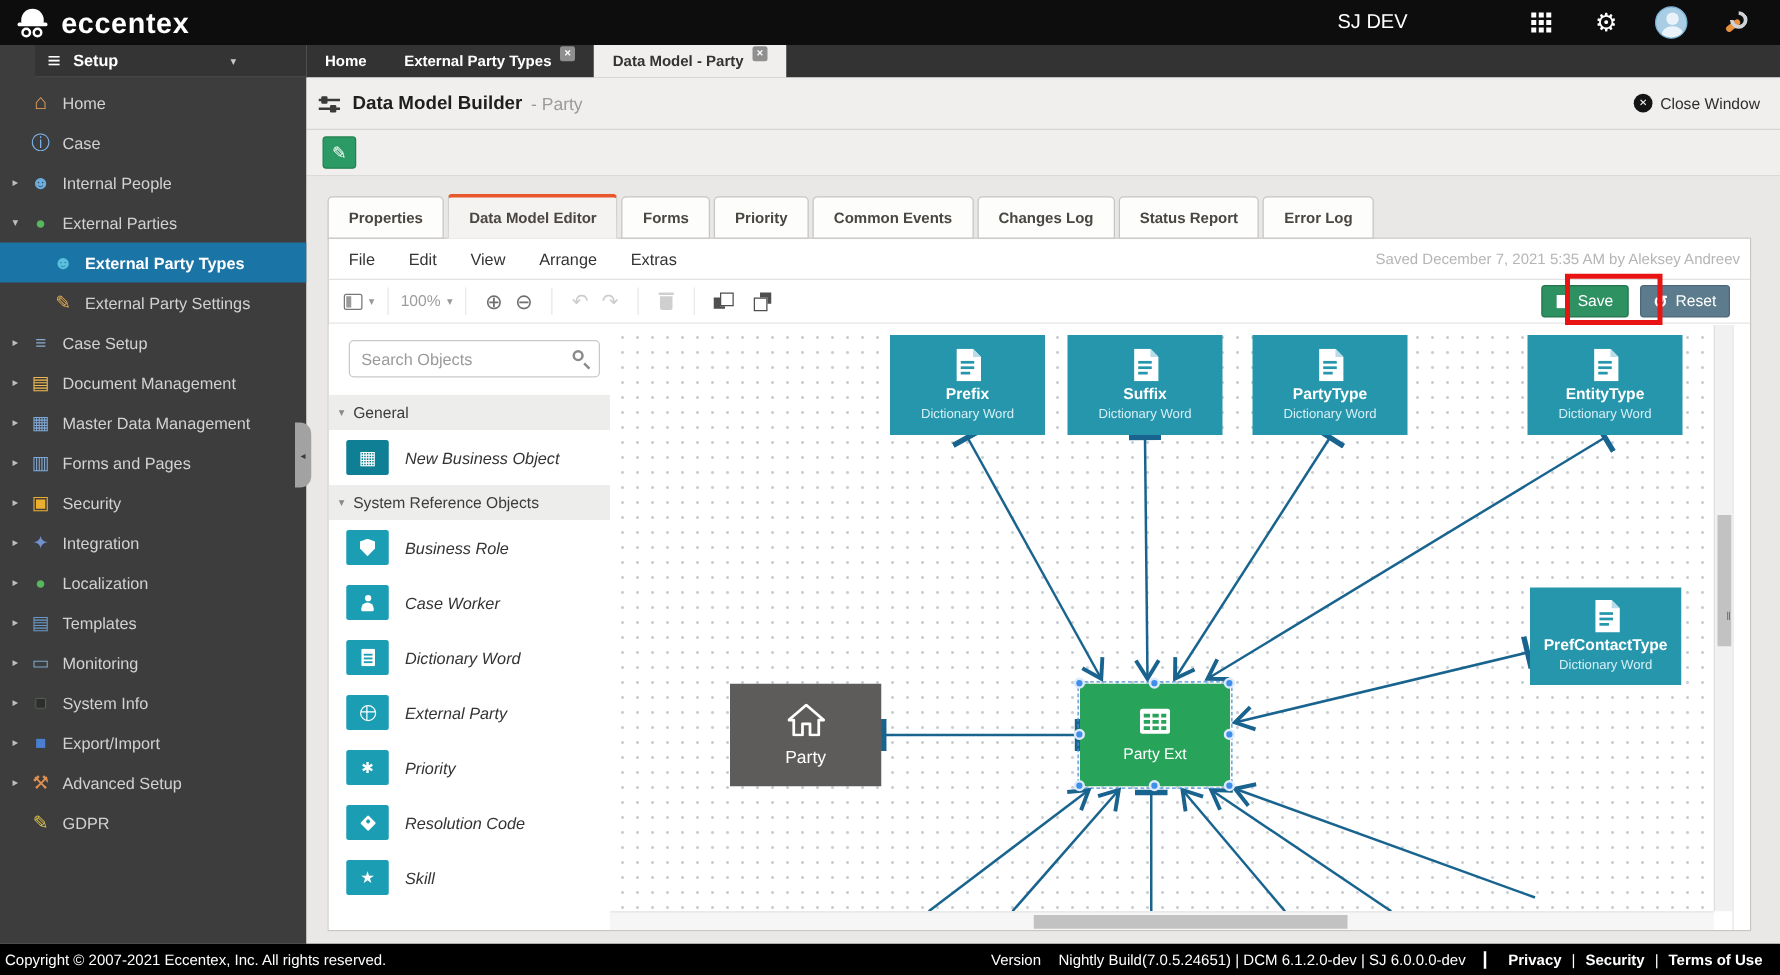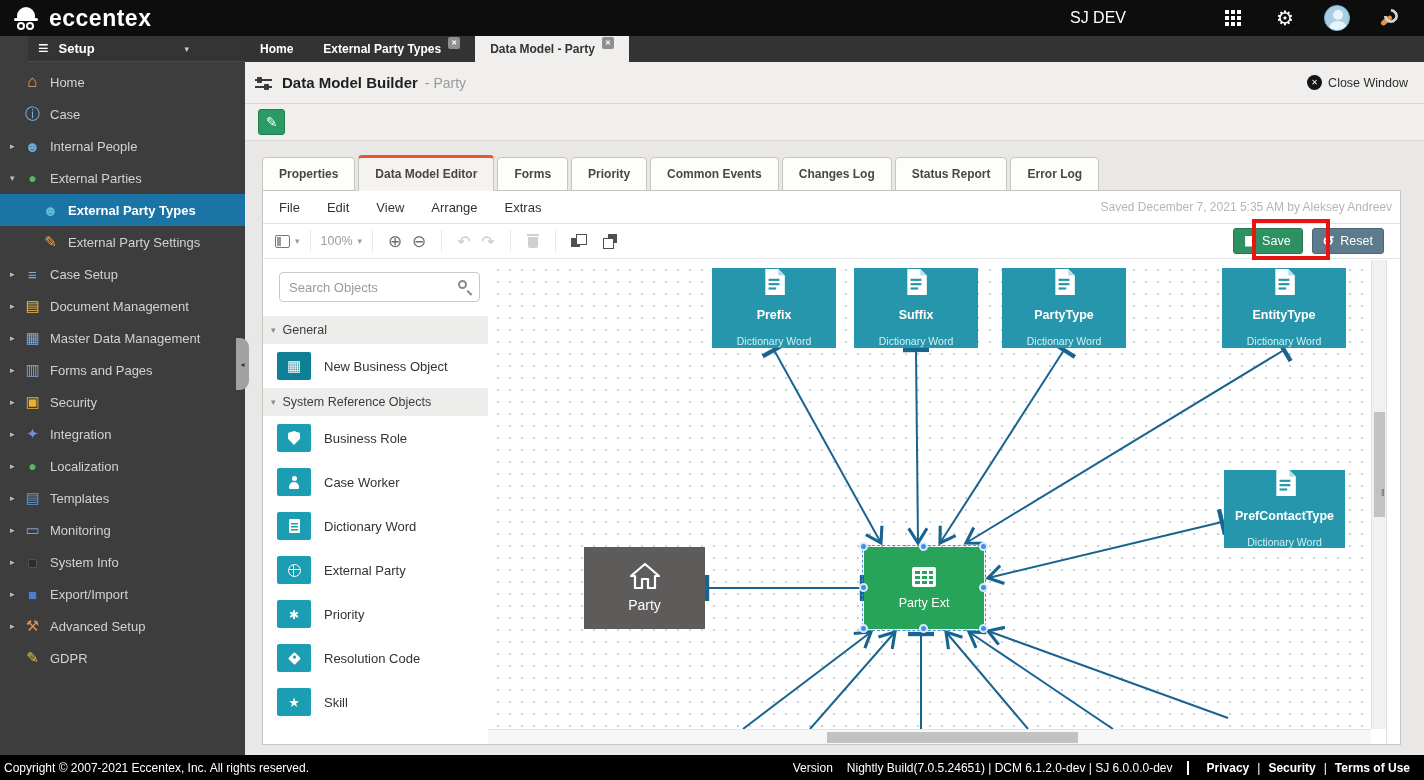--- a/index.html
+++ b/index.html
@@ -143,21 +143,21 @@
   .searchwrap { margin:12px 12px 14px 16px; position:relative; }
   .searchwrap input { width:201px; height:30px; border:1px solid #c9c9c9; border-radius:4px; padding:0 28px 0 9px; font-size:13px; color:#444; font-family:"Liberation Sans",sans-serif; outline:none; }
   .searchwrap input::placeholder { color:#9a9a9a; }
   .mag { position:absolute; right:9px; top:8px; width:9px; height:9px; border:2px solid #8a8a8a; border-radius:50%; }
   .mag::after { content:""; position:absolute; left:8px; top:8px; width:6px; height:2px; background:#8a8a8a; transform:rotate(45deg); transform-origin:0 0; }
   .osec { height:28px; background:#ededec; display:flex; align-items:center; font-size:12.5px; color:#3c3c3c; padding-left:8px; gap:7px; cursor:pointer; }
   .osec .sc { font-size:9px; color:#8a8a8a; }
   .oitem { display:flex; align-items:center; gap:13px; padding:8px 0 8px 14px; cursor:pointer; }
   .chip { width:34px; height:28px; border-radius:2px; background:#1b9eb4; display:flex; align-items:center; justify-content:center; position:relative; flex:0 0 34px; }
   .chip.dark { background:#0e7f95; }
-  .oitem .olabel { font-size:13px; color:#333; }
+  .oitem .olabel { font-size:13px; color:#333;font-style:italic; }
   .ci-grid::before { content:"▦"; color:#fff; font-size:15px; }
   .ci-shield { width:12px; height:14px; background:#fff; clip-path:polygon(50% 0,100% 15%,100% 55%,50% 100%,0 55%,0 15%); }
   .ci-person { position:relative; width:12px; height:13px; }
   .ci-person::before { content:""; position:absolute; left:3.5px; top:0; width:5px; height:5px; border-radius:50%; background:#fff; }
   .ci-person::after { content:""; position:absolute; left:1px; top:6px; width:10px; height:7px; border-radius:5px 5px 1px 1px; background:#fff; }
   .ci-doc { width:11px; height:14px; background:#fff; border-radius:1px;
     background-image:linear-gradient(#1b9eb4,#1b9eb4),linear-gradient(#1b9eb4,#1b9eb4),linear-gradient(#1b9eb4,#1b9eb4);
     background-size:7px 1.5px,7px 1.5px,7px 1.5px; background-position:2px 4px,2px 7px,2px 10px; background-repeat:no-repeat; }
   .ci-globe { width:13px; height:13px; border:1.5px solid #fff; border-radius:50%; position:relative; }
   .ci-globe::before { content:""; position:absolute; left:0; right:0; top:4px; height:1.5px; background:#fff; }
@@ -165,21 +165,21 @@
   .ci-ast::before { content:"✱"; color:#fff; font-size:12px; }
   .ci-tag { width:9px; height:9px; background:#fff; border-radius:1px; transform:rotate(45deg); position:relative; }
   .ci-tag::before { content:""; position:absolute; left:2px; top:2px; width:2.5px; height:2.5px; border-radius:50%; background:#1b9eb4; }
   .ci-star::before { content:"★"; color:#fff; font-size:13px; }
 
   
   .canvas { position:relative; width:899px; height:484px; background:#fff; overflow:hidden; }
   .gridbg { position:absolute; left:0; top:0; width:883px; height:469px;
     background-image:radial-gradient(circle,#c9ced3 1px,transparent 1.3px); background-size:12px 12px; background-position:4px 4px; }
   .conn-svg { position:absolute; left:0; top:0; width:883px; height:469px; }
-  .node { position:absolute; display:flex; flex-direction:column; align-items:center; justify-content:center; gap:13px; color:#fff; cursor:move; }
+  .node { position:absolute; display:flex; flex-direction:column; align-items:center; justify-content:center; gap:3px; color:#fff; cursor:move; }
   .node .ntitle { font-size:12.5px; font-weight:bold; }
   .node .nsub { font-size:10.5px; color:#d6eef5; }
   .node.teal { background:#2596ab; }
   .node.gray { background:#5e5b5b; }
   .node.green { background:#27a35a; }
   .sel-outline { position:absolute; inset:-2px; border:1.6px dashed #4a90d9; pointer-events:none; }
   .handle { position:absolute; width:9px; height:9px; border-radius:50%; background:#3f8fea; border:2px solid #dcebfb; z-index:6; cursor:pointer; }
   .vscroll { position:absolute; left:883px; top:0; width:15px; height:469px; background:#f1f1f1; border-left:1px solid #e0e0e0; }
   .vthumb { position:absolute; left:2px; top:152px; width:11px; height:105px; background:#c2c2c2; }
   .hscroll { position:absolute; left:0; top:469px; width:883px; height:15px; background:#f6f6f6; border-top:1px solid #e4e4e4; }

